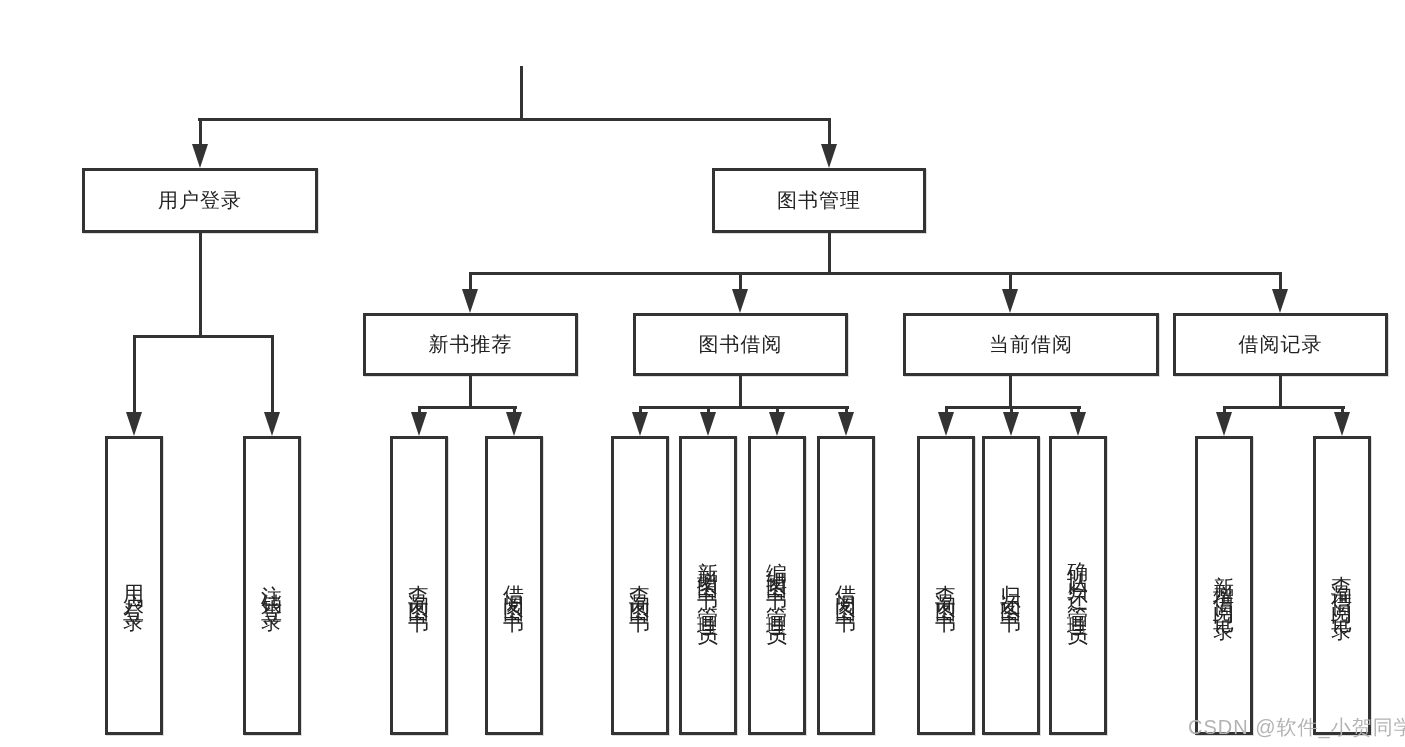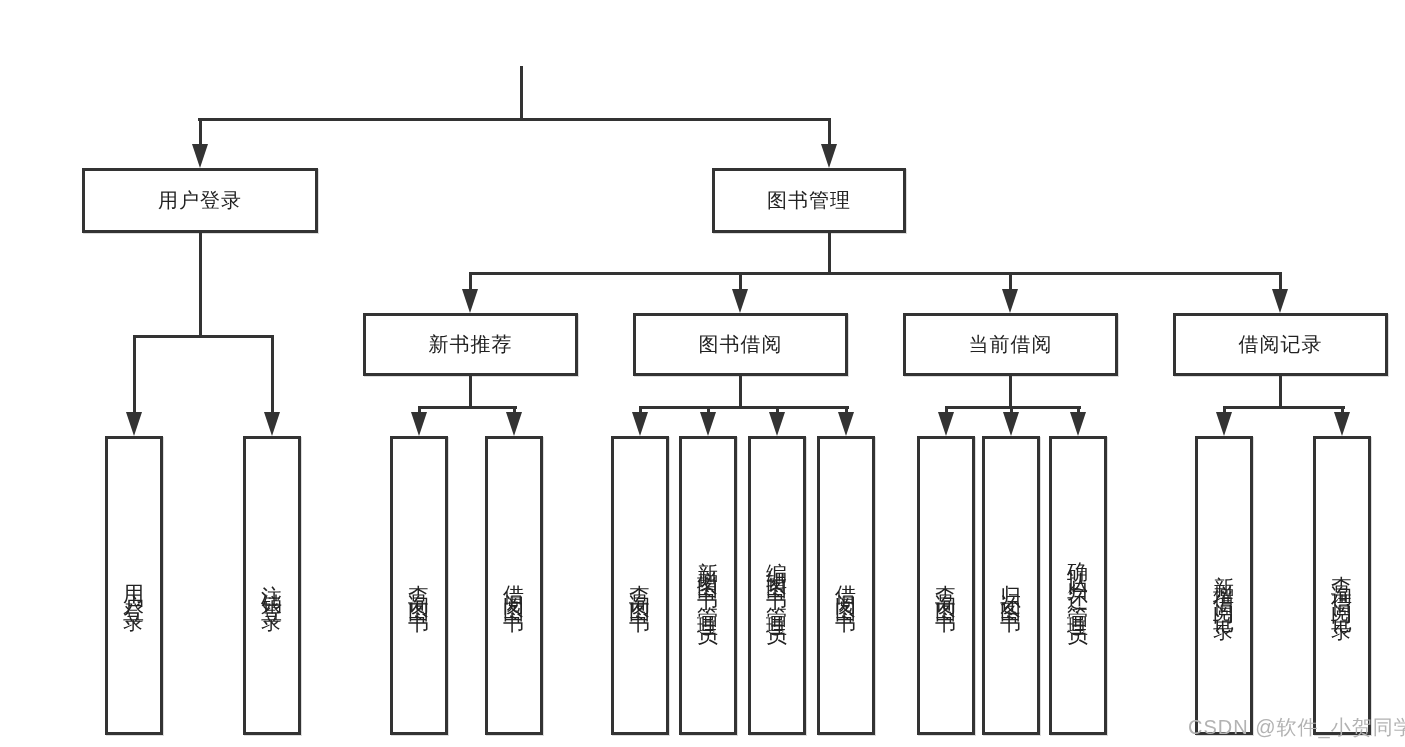--- a/index.html
+++ b/index.html
@@ -62,21 +62,21 @@
   <div class="vline" style="left:520px;top:66px;height:54px;"></div>
   <div class="hline" style="left:198px;top:118px;width:633px;"></div>
   <div class="vline" style="left:199px;top:120px;height:28px;"></div>
   <div class="arr" style="left:192px;top:144px;"></div>
   <div class="vline" style="left:828px;top:120px;height:28px;"></div>
   <div class="arr" style="left:821px;top:144px;"></div>
 
   <div class="box" style="left:82px;top:168px;width:236px;height:65px;">
     <span>用户登录</span>
   </div>
-  <div class="box" style="left:712px;top:168px;width:194px;height:65px;">
+  <div class="box" style="left:712px;top:168px;width:214px;height:65px;">
     <span>图书管理</span>
   </div>
 
   <div class="vline" style="left:199px;top:231px;height:106px;"></div>
   <div class="hline" style="left:133px;top:335px;width:141px;"></div>
   <div class="vline" style="left:133px;top:337px;height:78px;"></div>
   <div class="arr" style="left:126px;top:412px;"></div>
   <div class="vline" style="left:271px;top:337px;height:78px;"></div>
   <div class="arr" style="left:264px;top:412px;"></div>
 
@@ -90,21 +90,21 @@
   <div class="arr" style="left:1002px;top:289px;"></div>
   <div class="vline" style="left:1279px;top:274px;height:18px;"></div>
   <div class="arr" style="left:1272px;top:289px;"></div>
 
   <div class="box" style="left:363px;top:313px;width:215px;height:63px;">
     <span>新书推荐</span>
   </div>
   <div class="box" style="left:633px;top:313px;width:215px;height:63px;">
     <span>图书借阅</span>
   </div>
-  <div class="box" style="left:903px;top:313px;width:215px;height:63px;">
+  <div class="box" style="left:903px;top:313px;width:256px;height:63px;">
     <span>当前借阅</span>
   </div>
   <div class="box" style="left:1173px;top:313px;width:215px;height:63px;">
     <span>借阅记录</span>
   </div>
 
   <div class="vline" style="left:469px;top:374px;height:35px;"></div>
   <div class="hline" style="left:418px;top:406px;width:99px;"></div>
   <div class="vline" style="left:418px;top:408px;height:8px;"></div>
   <div class="arr" style="left:411px;top:412px;"></div>

